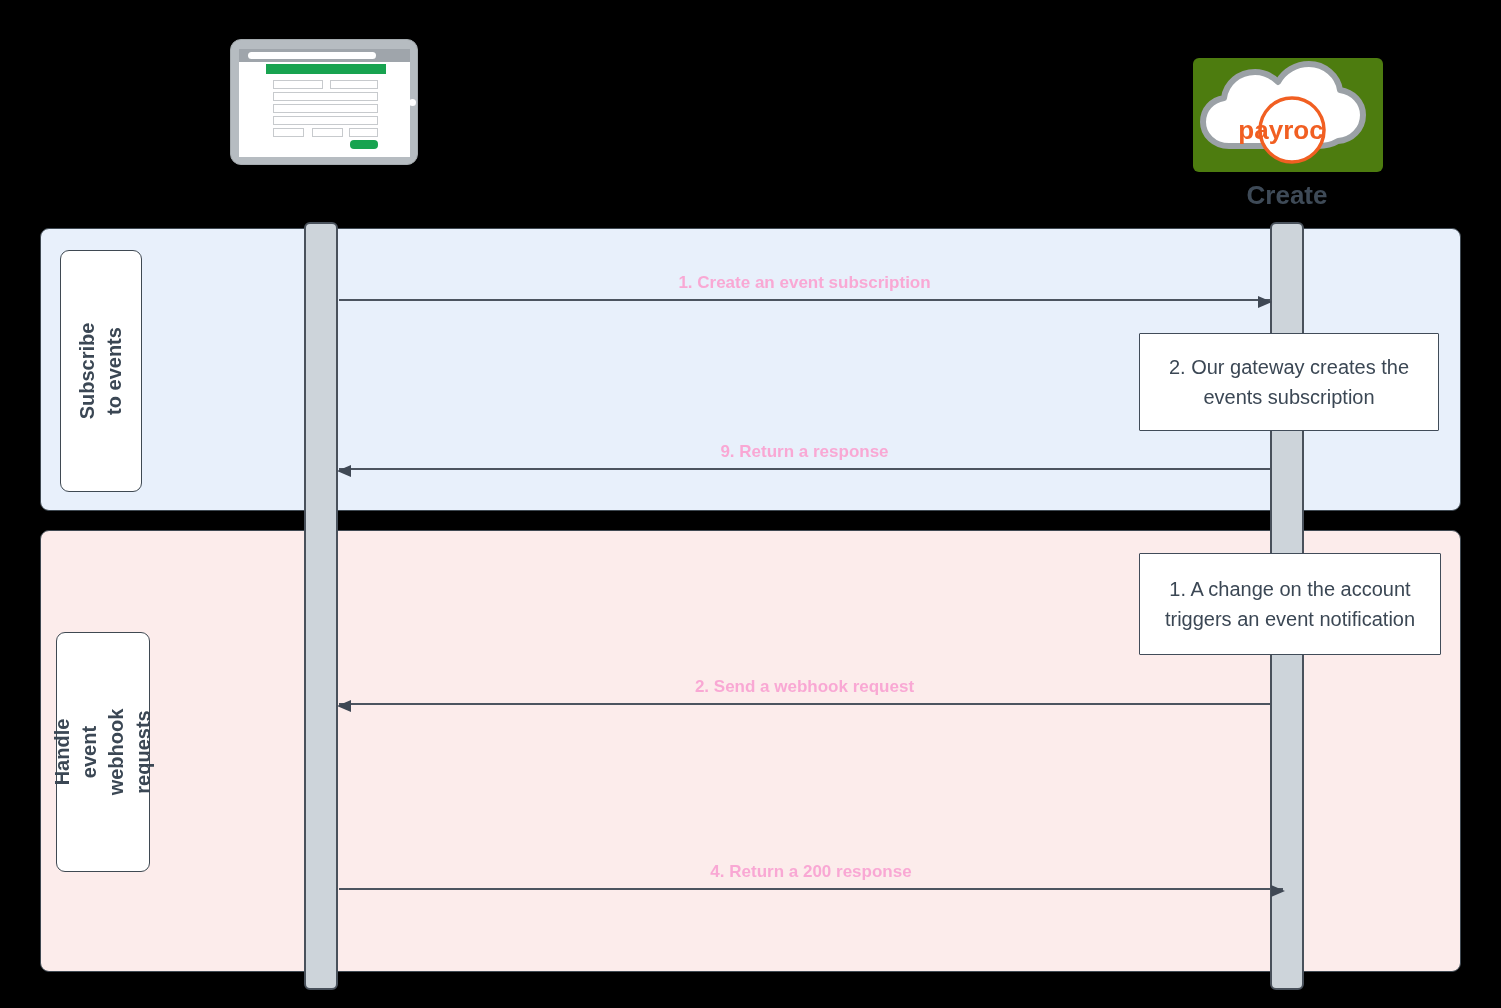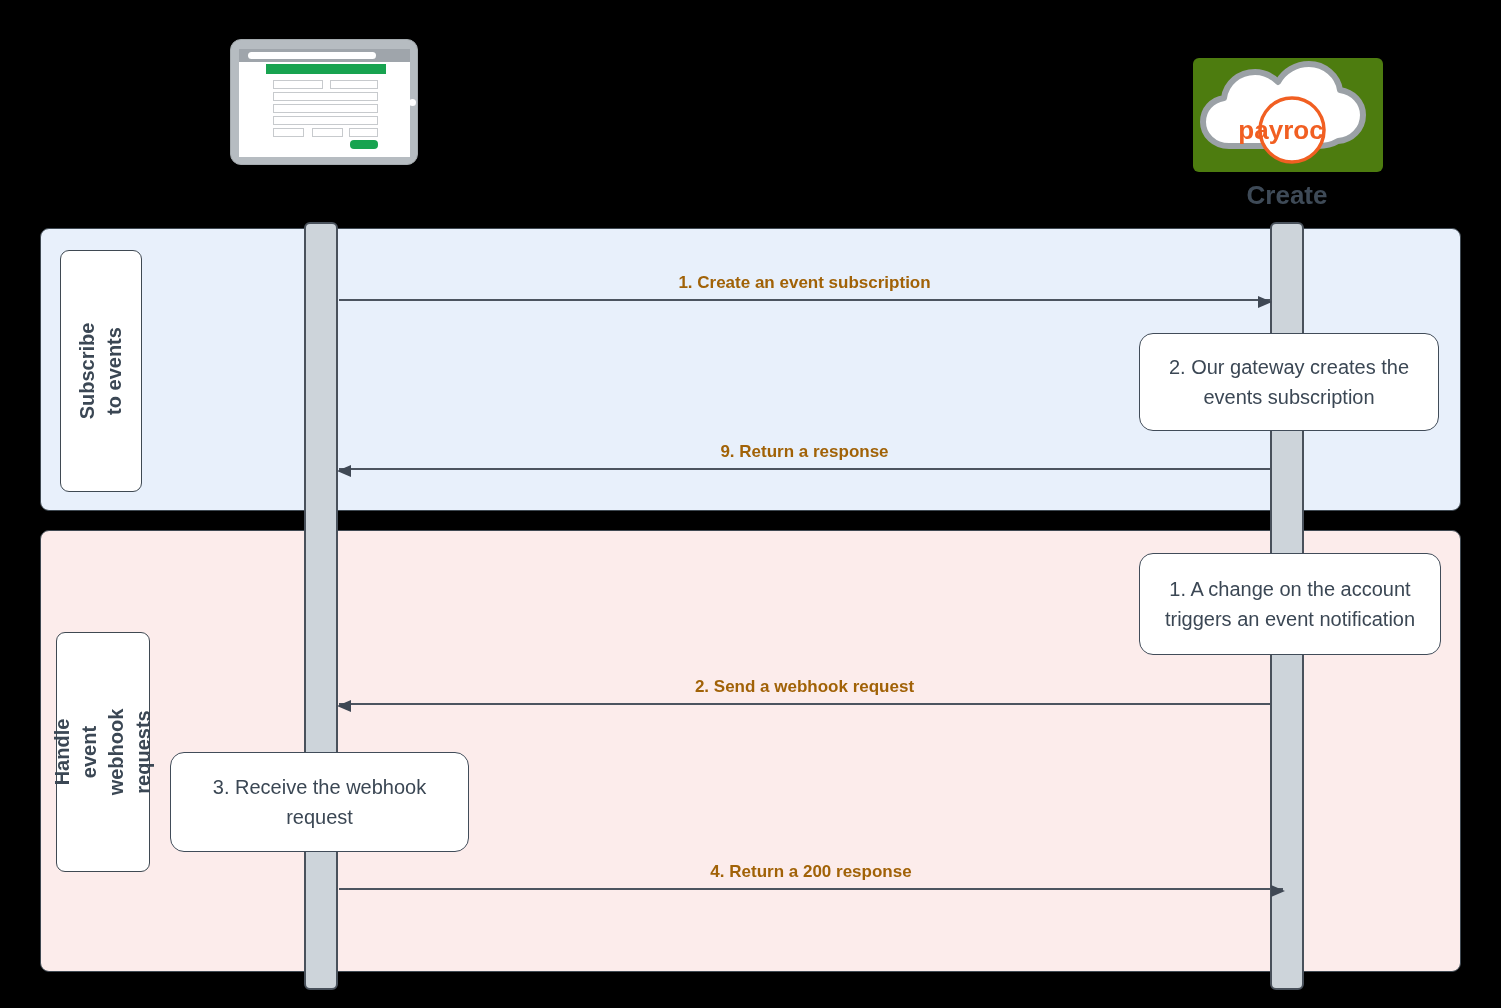--- a/index.html
+++ b/index.html
@@ -47,29 +47,29 @@
 
   
   .bar{position:absolute;top:222px;width:34px;height:768px;background:#cdd4da;
        border:2px solid #49515b;border-radius:6px;box-sizing:border-box;z-index:2;}
   .bar.left{left:304px;} .bar.right{left:1270px;}
 
   
   .msg{position:absolute;left:339px;width:931px;height:40px;z-index:3;}
   .msg .line{position:absolute;left:0;right:0;bottom:0;height:0;border-top:2px solid #4c545f;}
   .msg .label{position:absolute;left:0;right:0;bottom:8px;text-align:center;
-              font-weight:700;font-size:17px;color:#a16207;}
+              font-weight:700;font-size:17px;color:#f9a8d4;}
   .msg .head{position:absolute;bottom:-7px;width:0;height:0;
              border-top:6px solid transparent;border-bottom:6px solid transparent;}
   .msg.to-right .head{right:-2px;border-left:14px solid #3f4854;}
   .msg.to-left  .head{left:-2px;border-right:14px solid #3f4854;}
   .msg.m1{top:261px;} .msg.m3{top:430px;} .msg.m2{top:665px;} .msg.m4{top:850px;padding-left:13px;}
 
   
-  .note{position:absolute;background:#fff;border:1.5px solid #414c59;border-radius:14px;
+  .note{position:absolute;background:#fff;border:1.5px solid #414c59;border-radius:1px;
         display:flex;align-items:center;justify-content:center;text-align:center;
         font-size:20px;line-height:30px;color:#3b4754;padding:4px 12px;box-sizing:border-box;z-index:5;}
   .note.n-sub{left:1139px;top:333px;width:300px;height:98px;}
   .note.n-change{left:1139px;top:553px;width:302px;height:102px;}
   .note.n-receive{left:170px;top:752px;width:299px;height:100px;}
 </style>
 </head>
 <body>
 
 <div class="canvas">
@@ -137,15 +137,14 @@
   </div>
 
   <div class="msg m4 to-right">
     <div class="label">4. Return a 200 response</div>
     <div class="line"></div>
     <div class="head"></div>
   </div>
 
   <div class="note n-sub">2. Our gateway creates the events subscription</div>
   <div class="note n-change">1. A change on the account triggers an event notification</div>
-  <div class="note n-receive">3. Receive the webhook request</div>
 
 </div>
 
 </body></html>

